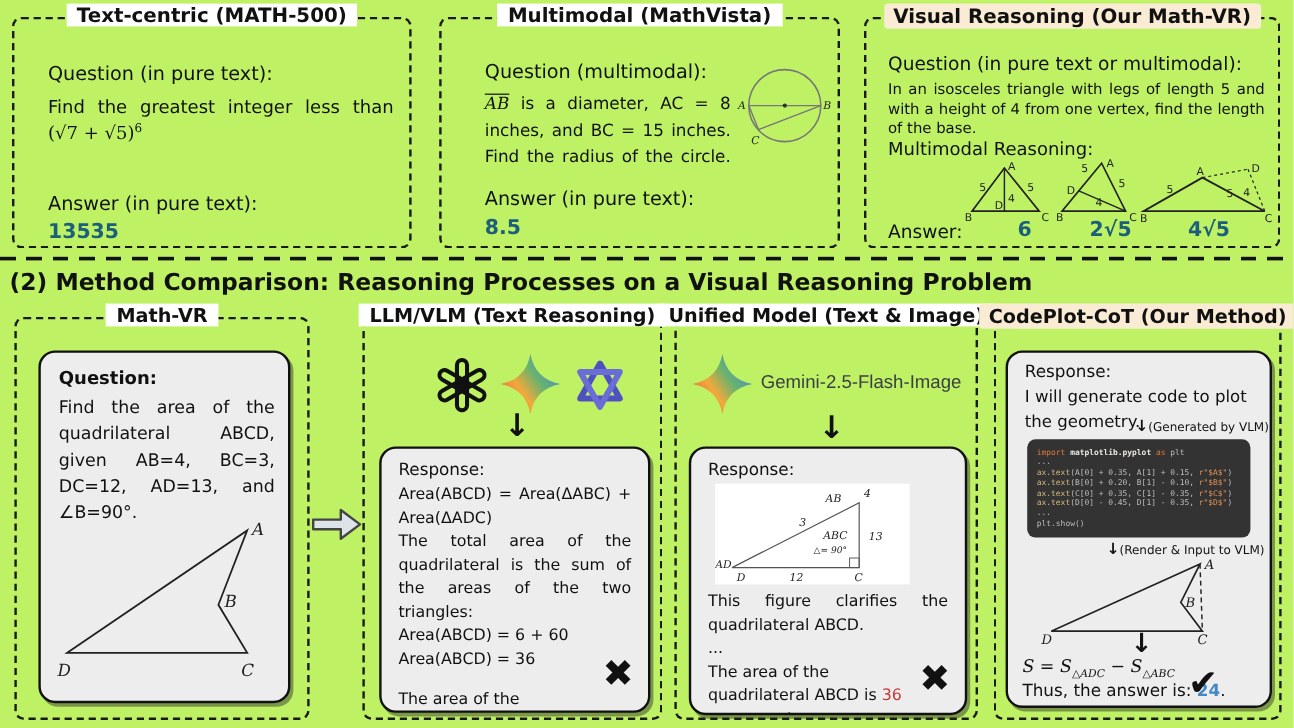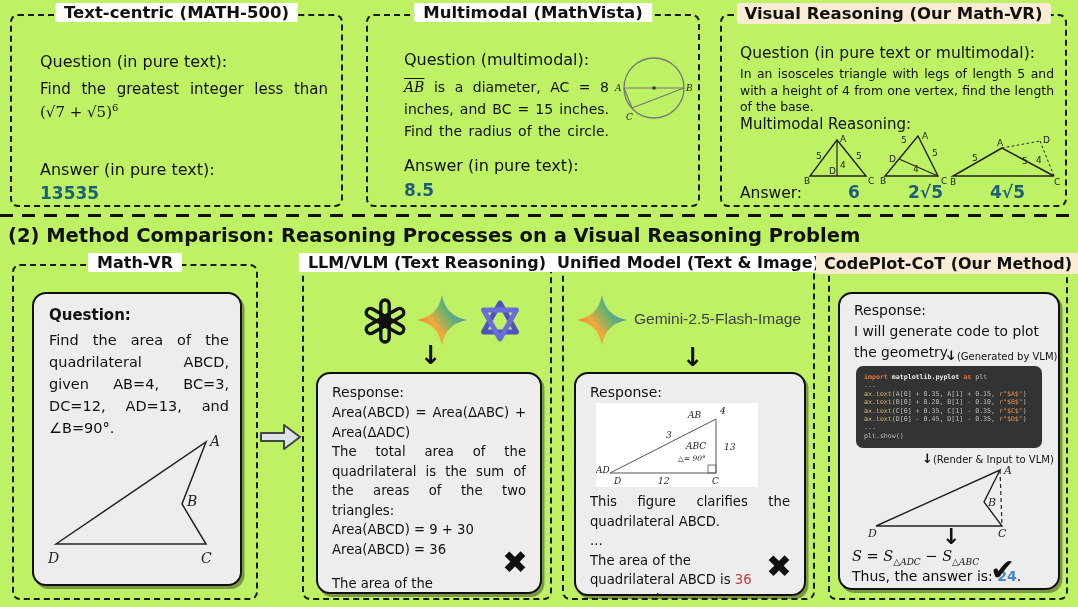--- a/index.html
+++ b/index.html
@@ -30,21 +30,21 @@
   svg text { font-family:"DejaVu Serif", serif; font-style:italic; fill:#222; }
   svg text.plain { font-style:normal; font-family:"DejaVu Sans", sans-serif; }
   .svg-lab { font-size:9px; }
   #divider { position:absolute; left:0; top:214px; width:1078px; height:3px;
              background:repeating-linear-gradient(90deg,#111 0 13px,transparent 13px 22px); }
   #heading2 { position:absolute; left:8px; top:224px; font-size:19.5px; font-weight:600; }
   #code-block { position:absolute; left:16px; top:72px; width:186px; height:82px;
                 background:#333; border-radius:7px; padding:7px 8px;
                 font-family:"DejaVu Sans Mono", monospace; font-size:6.6px; line-height:8.4px;
                 overflow:hidden; }
-  .tok-k { color:#e0763a; font-weight:bold; }
+  .tok-k { color:#e0763a; font-weight:normal; }
   .tok-m { color:#eceae6; font-weight:bold; }
   .tok-f { color:#d8b97c; }
   .tok-p { color:#bdbdbd; }
   .tok-s { color:#de9152; }
   .small-note { font-size:10px; color:#111; white-space:nowrap; }
   .small-note b { font-size:13px; }
   .fig-white { background:#fff; }
 </style>
 </head>
 <body>
@@ -184,21 +184,21 @@
       <path d="M22 40 L5.5 11 L38.5 11 Z" fill="none" stroke="#6b6dd6" stroke-width="5" stroke-linejoin="round"></path>
     </svg>
 
     <span class="down-arrow" style="left:116px; top:74px;">↓</span>
 
     <div class="card" style="left:12px; top:106px; width:226px; height:222; height:222px;">
       <div style="padding:10px 14px 0 14px;">
         <div class="resp-label">Response:</div>
         <div class="body13 just">Area(ABCD) = Area(ΔABC) + Area(ΔADC)</div>
         <div class="body13 just">The total area of the quadrilateral is the sum of the areas of the two triangles:</div>
-        <div class="body13">Area(ABCD) = 9 + 30</div>
+        <div class="body13">Area(ABCD) = 6 + 60</div>
         <div class="body13">Area(ABCD) = 36</div>
         <div class="body13" style="margin-top:15px; padding-right:34px;">
           <span>The area of the quadrilateral ABCD is </span>
         </div>
       </div>
       <span class="cross" style="right:12px; bottom:12px;">✖</span>
     </div>
   </section>
 
   <section class="dashed-box" style="left:562px; top:264px; width:253px; height:336px;">

